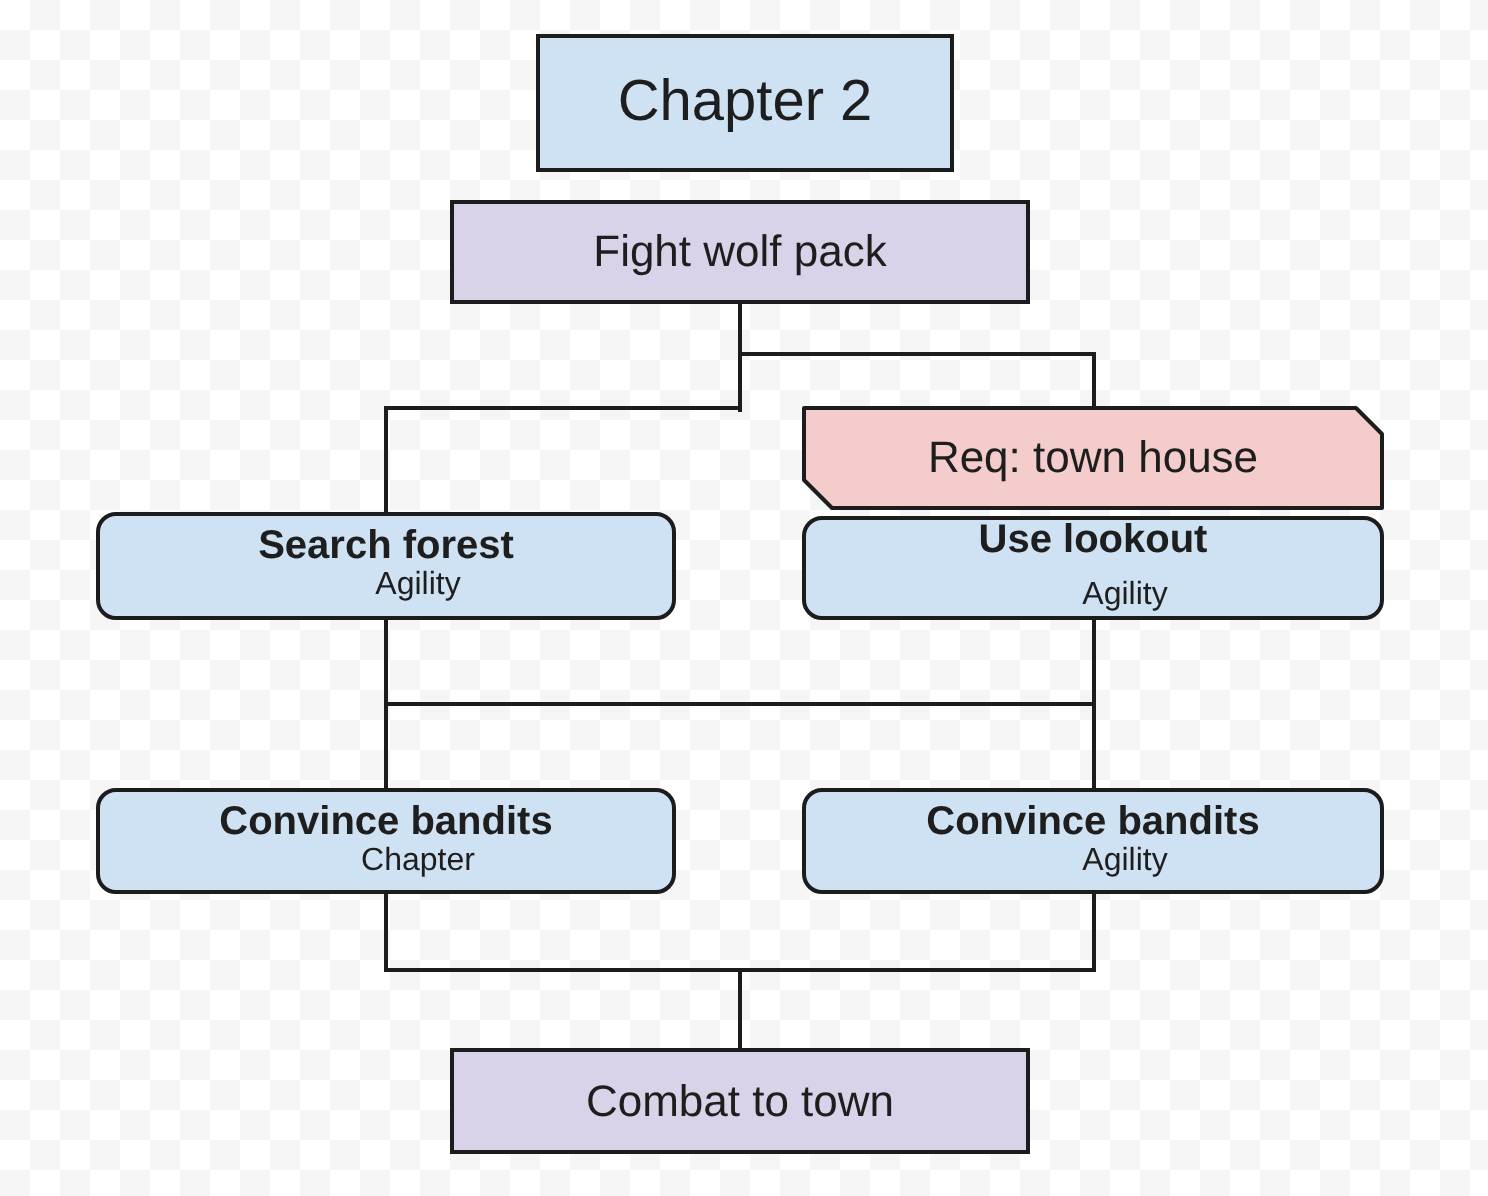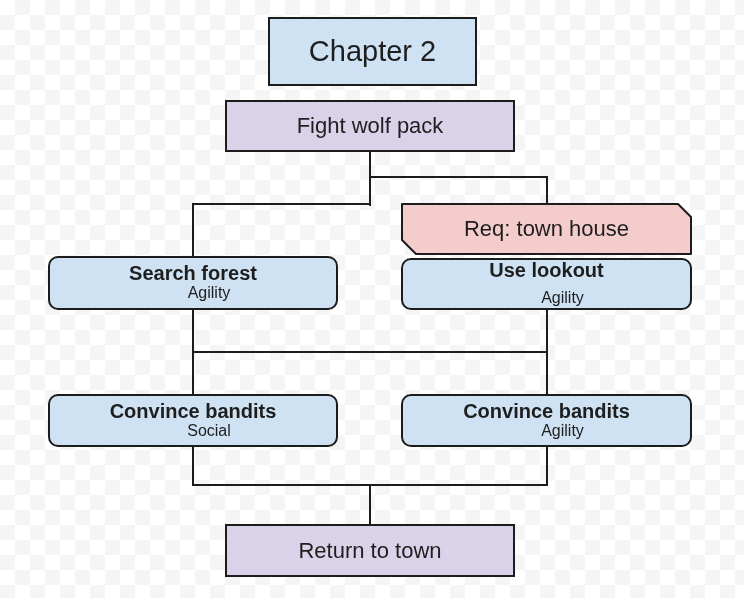--- a/index.html
+++ b/index.html
@@ -85,25 +85,25 @@
     <span class="line-sub">Agility</span>
   </div>
 
   <div class="node round blue" style="left:401px; top:258px; width:291px; height:52px;justify-content:space-between;">
     <span class="line-title">Use lookout</span>
     <span class="line-sub">Agility</span>
   </div>
 
   <div class="node round blue" style="left:48px; top:394px; width:290px; height:53px;">
     <span class="line-title">Convince bandits</span>
-    <span class="line-sub">Social</span>
+    <span class="line-sub">Chapter</span>
   </div>
 
   <div class="node round blue" style="left:401px; top:394px; width:291px; height:53px;">
     <span class="line-title">Convince bandits</span>
     <span class="line-sub">Agility</span>
   </div>
 
   <div class="node sharp purple" style="left:225px; top:524px; width:290px; height:53px;">
-    <span class="label-md">Return to town</span>
+    <span class="label-md">Combat to town</span>
   </div>
 
 </div>
 
 </body></html>

